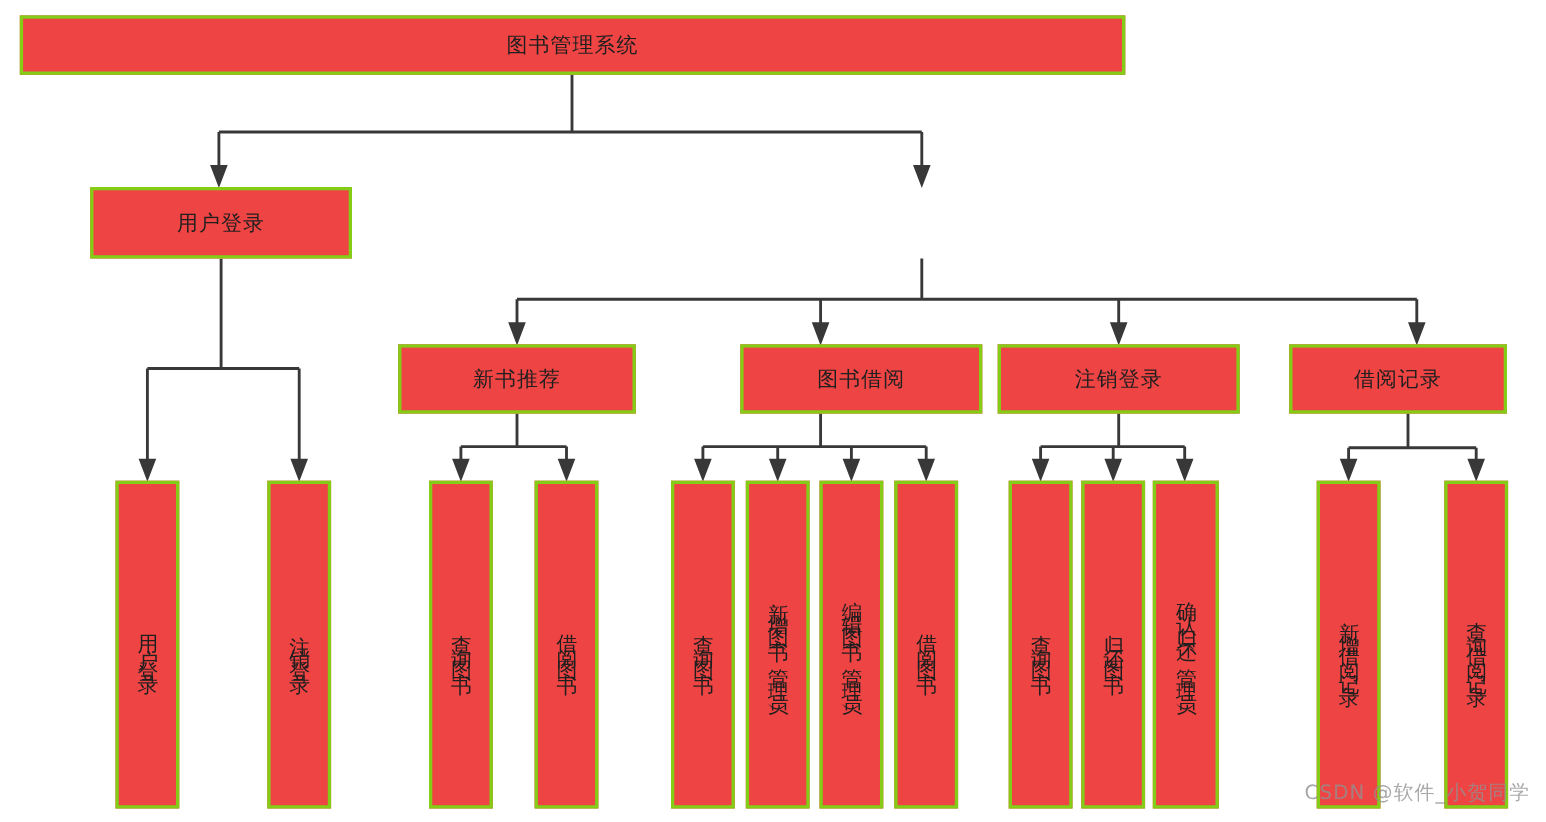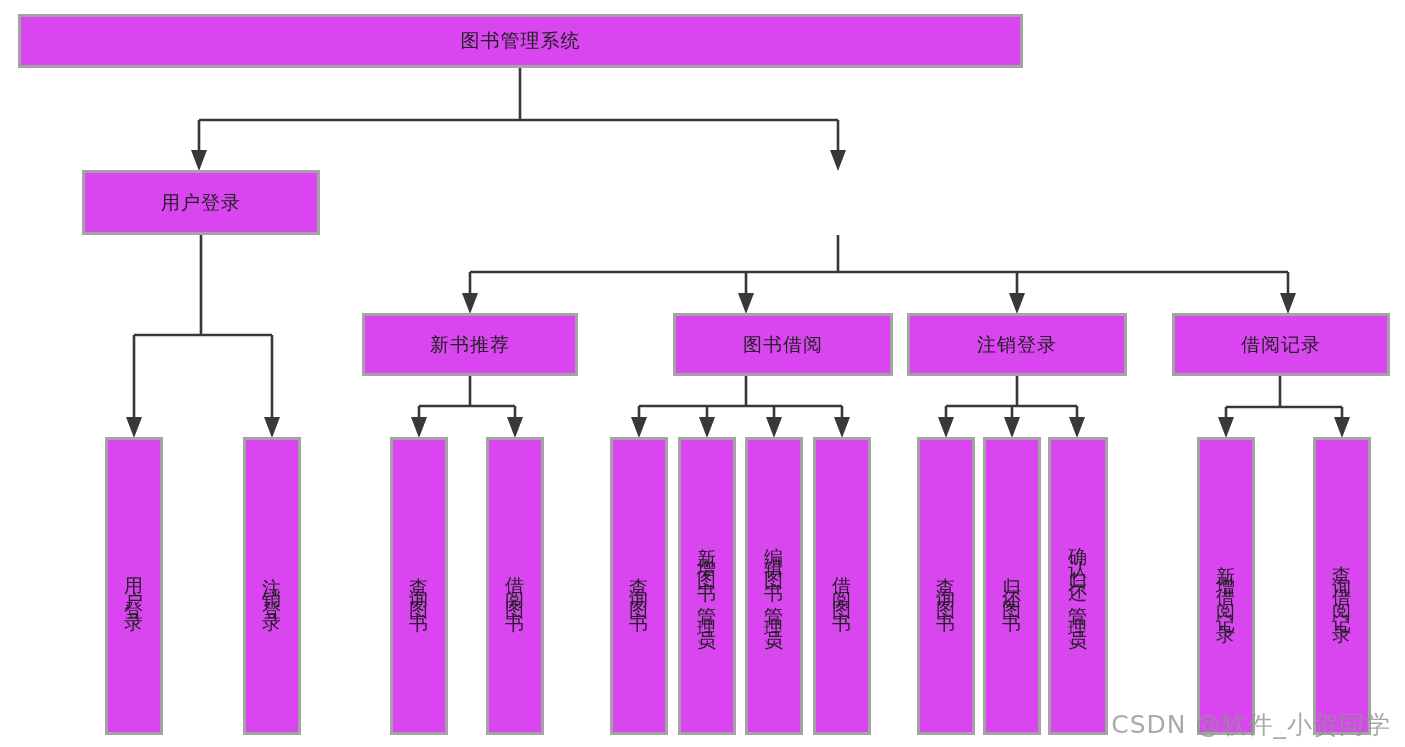--- a/index.html
+++ b/index.html
@@ -12,22 +12,22 @@
     overflow: hidden;
   }
   .connectors {
     position: absolute;
     left: 0; top: 0;
     width: 1405px; height: 747px;
   }
   .box {
     position: absolute;
     box-sizing: border-box;
-    border: 3px solid #a3a3a3;
-    background: #d946ef;
+    border: 3px solid #84cc16;
+    background: #ef4444;
     display: flex;
     align-items: center;
     justify-content: center;
     color: #1f1f1f;
   }
   .h-label {
     font-size: 19px;
     letter-spacing: 1px;
     white-space: nowrap;
     color: #1f1f1f;
@@ -40,40 +40,40 @@
     letter-spacing: 12px;
     color: #1f1f1f;
     max-height: 288px;
   }
   .root-box    { left: 18px;  top: 14px;  width: 1005px; height: 54px; }
   .n-user      { left: 82px;  top: 170px; width: 238px;  height: 65px; }
   .n-bookmgmt  { left: 718px; top: 170px; width: 240px;  height: 65px; }
   .n-newrec    { left: 362px; top: 313px; width: 216px;  height: 63px; }
   .n-borrow    { left: 636px; top: 313px; width: 220px;  height: 63px; margin-left: 37px; }
   .n-current   { left: 907px; top: 313px; width: 220px;  height: 63px; }
-  .n-records   { left: 1172px;top: 313px; width: 218px;  height: 63px; }
+  .n-records   { left: 1172px;top: 313px; width: 198px;  height: 63px; }
   .leaf        { top: 437px; width: 58px; height: 298px; }
   .lf-1  { left: 105px; }
   .lf-2  { left: 243px; }
   .lf-3  { left: 390px; }
   .lf-4  { left: 486px; }
   .lf-5  { left: 610px; }
   .lf-6  { left: 678px; }
   .lf-7  { left: 745px; }
   .lf-8  { left: 813px; }
   .lf-9  { left: 917px; }
   .lf-10 { left: 983px; }
   .lf-11 { left: 1048px; width: 60px; }
   .lf-12 { left: 1197px; }
   .lf-13 { left: 1313px; }
   .watermark {
     position: absolute;
     top: 708px;
     right: 14px;
-    font-size: 25px;
+    font-size: 18px;
     letter-spacing: 1px;
     color: rgba(145, 145, 145, 0.78);
     white-space: nowrap;
     z-index: 5;
   }
 </style>
 </head>
 <body>
 
 <div class="canvas">

